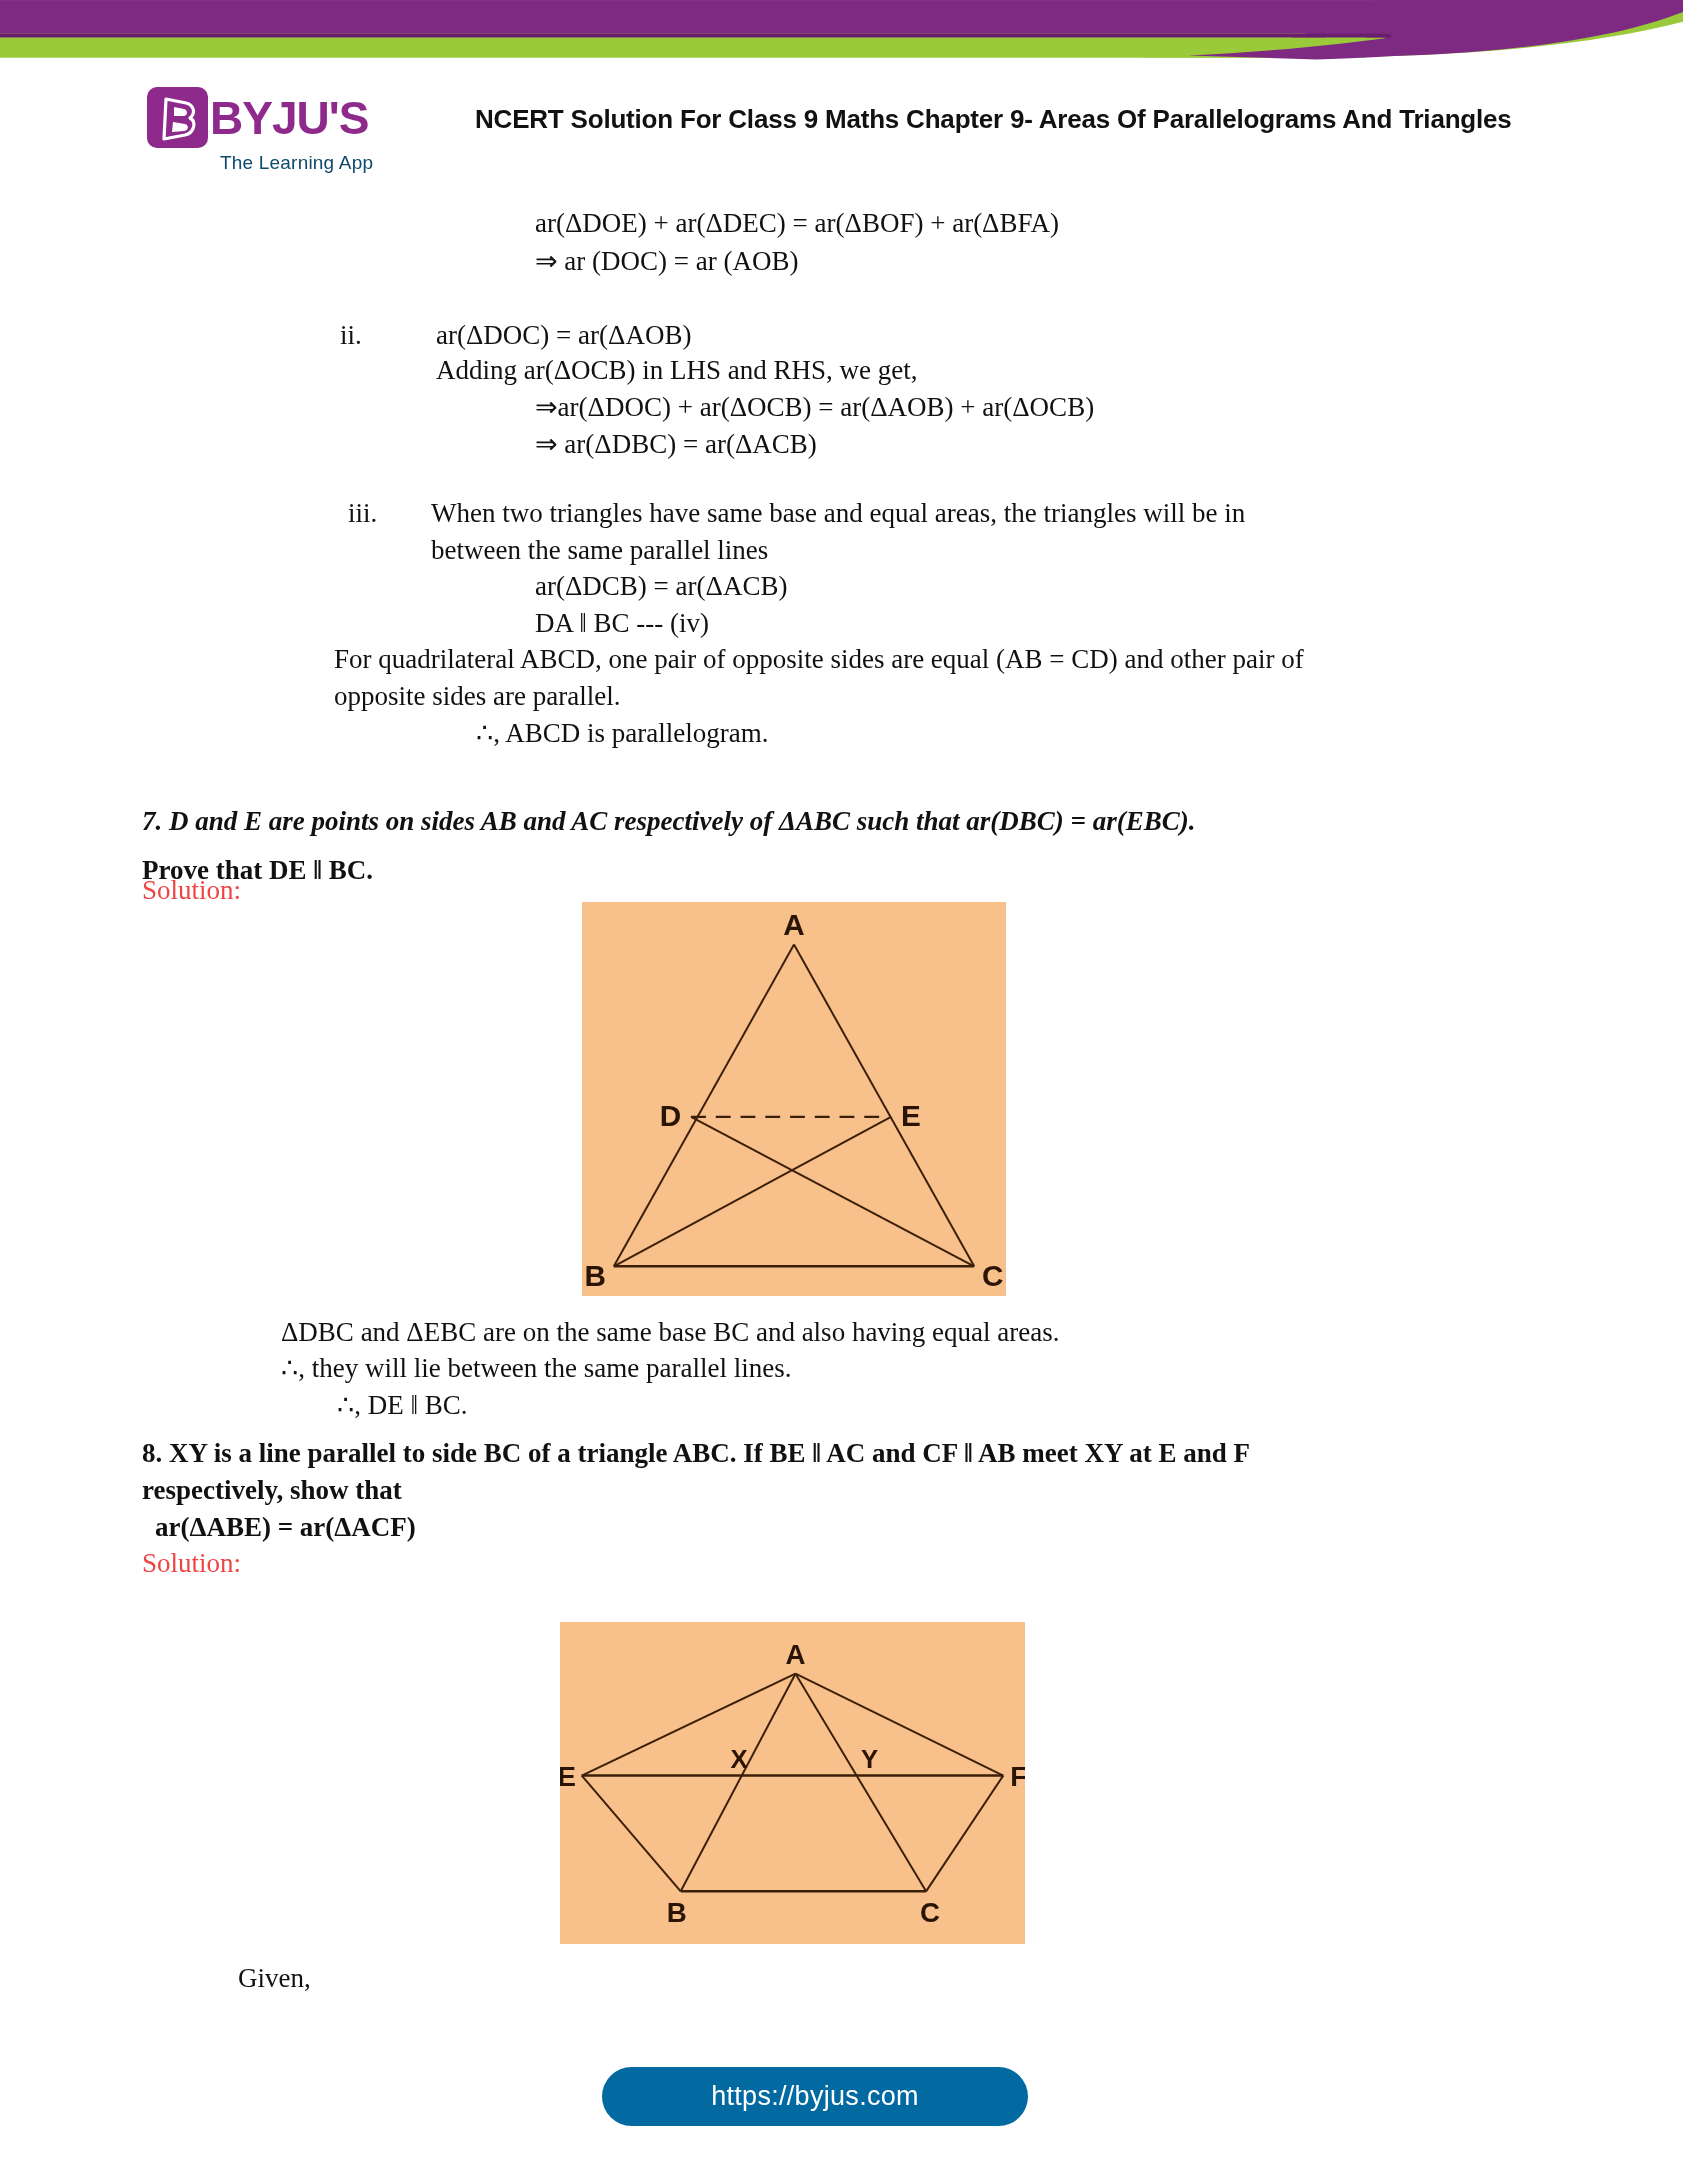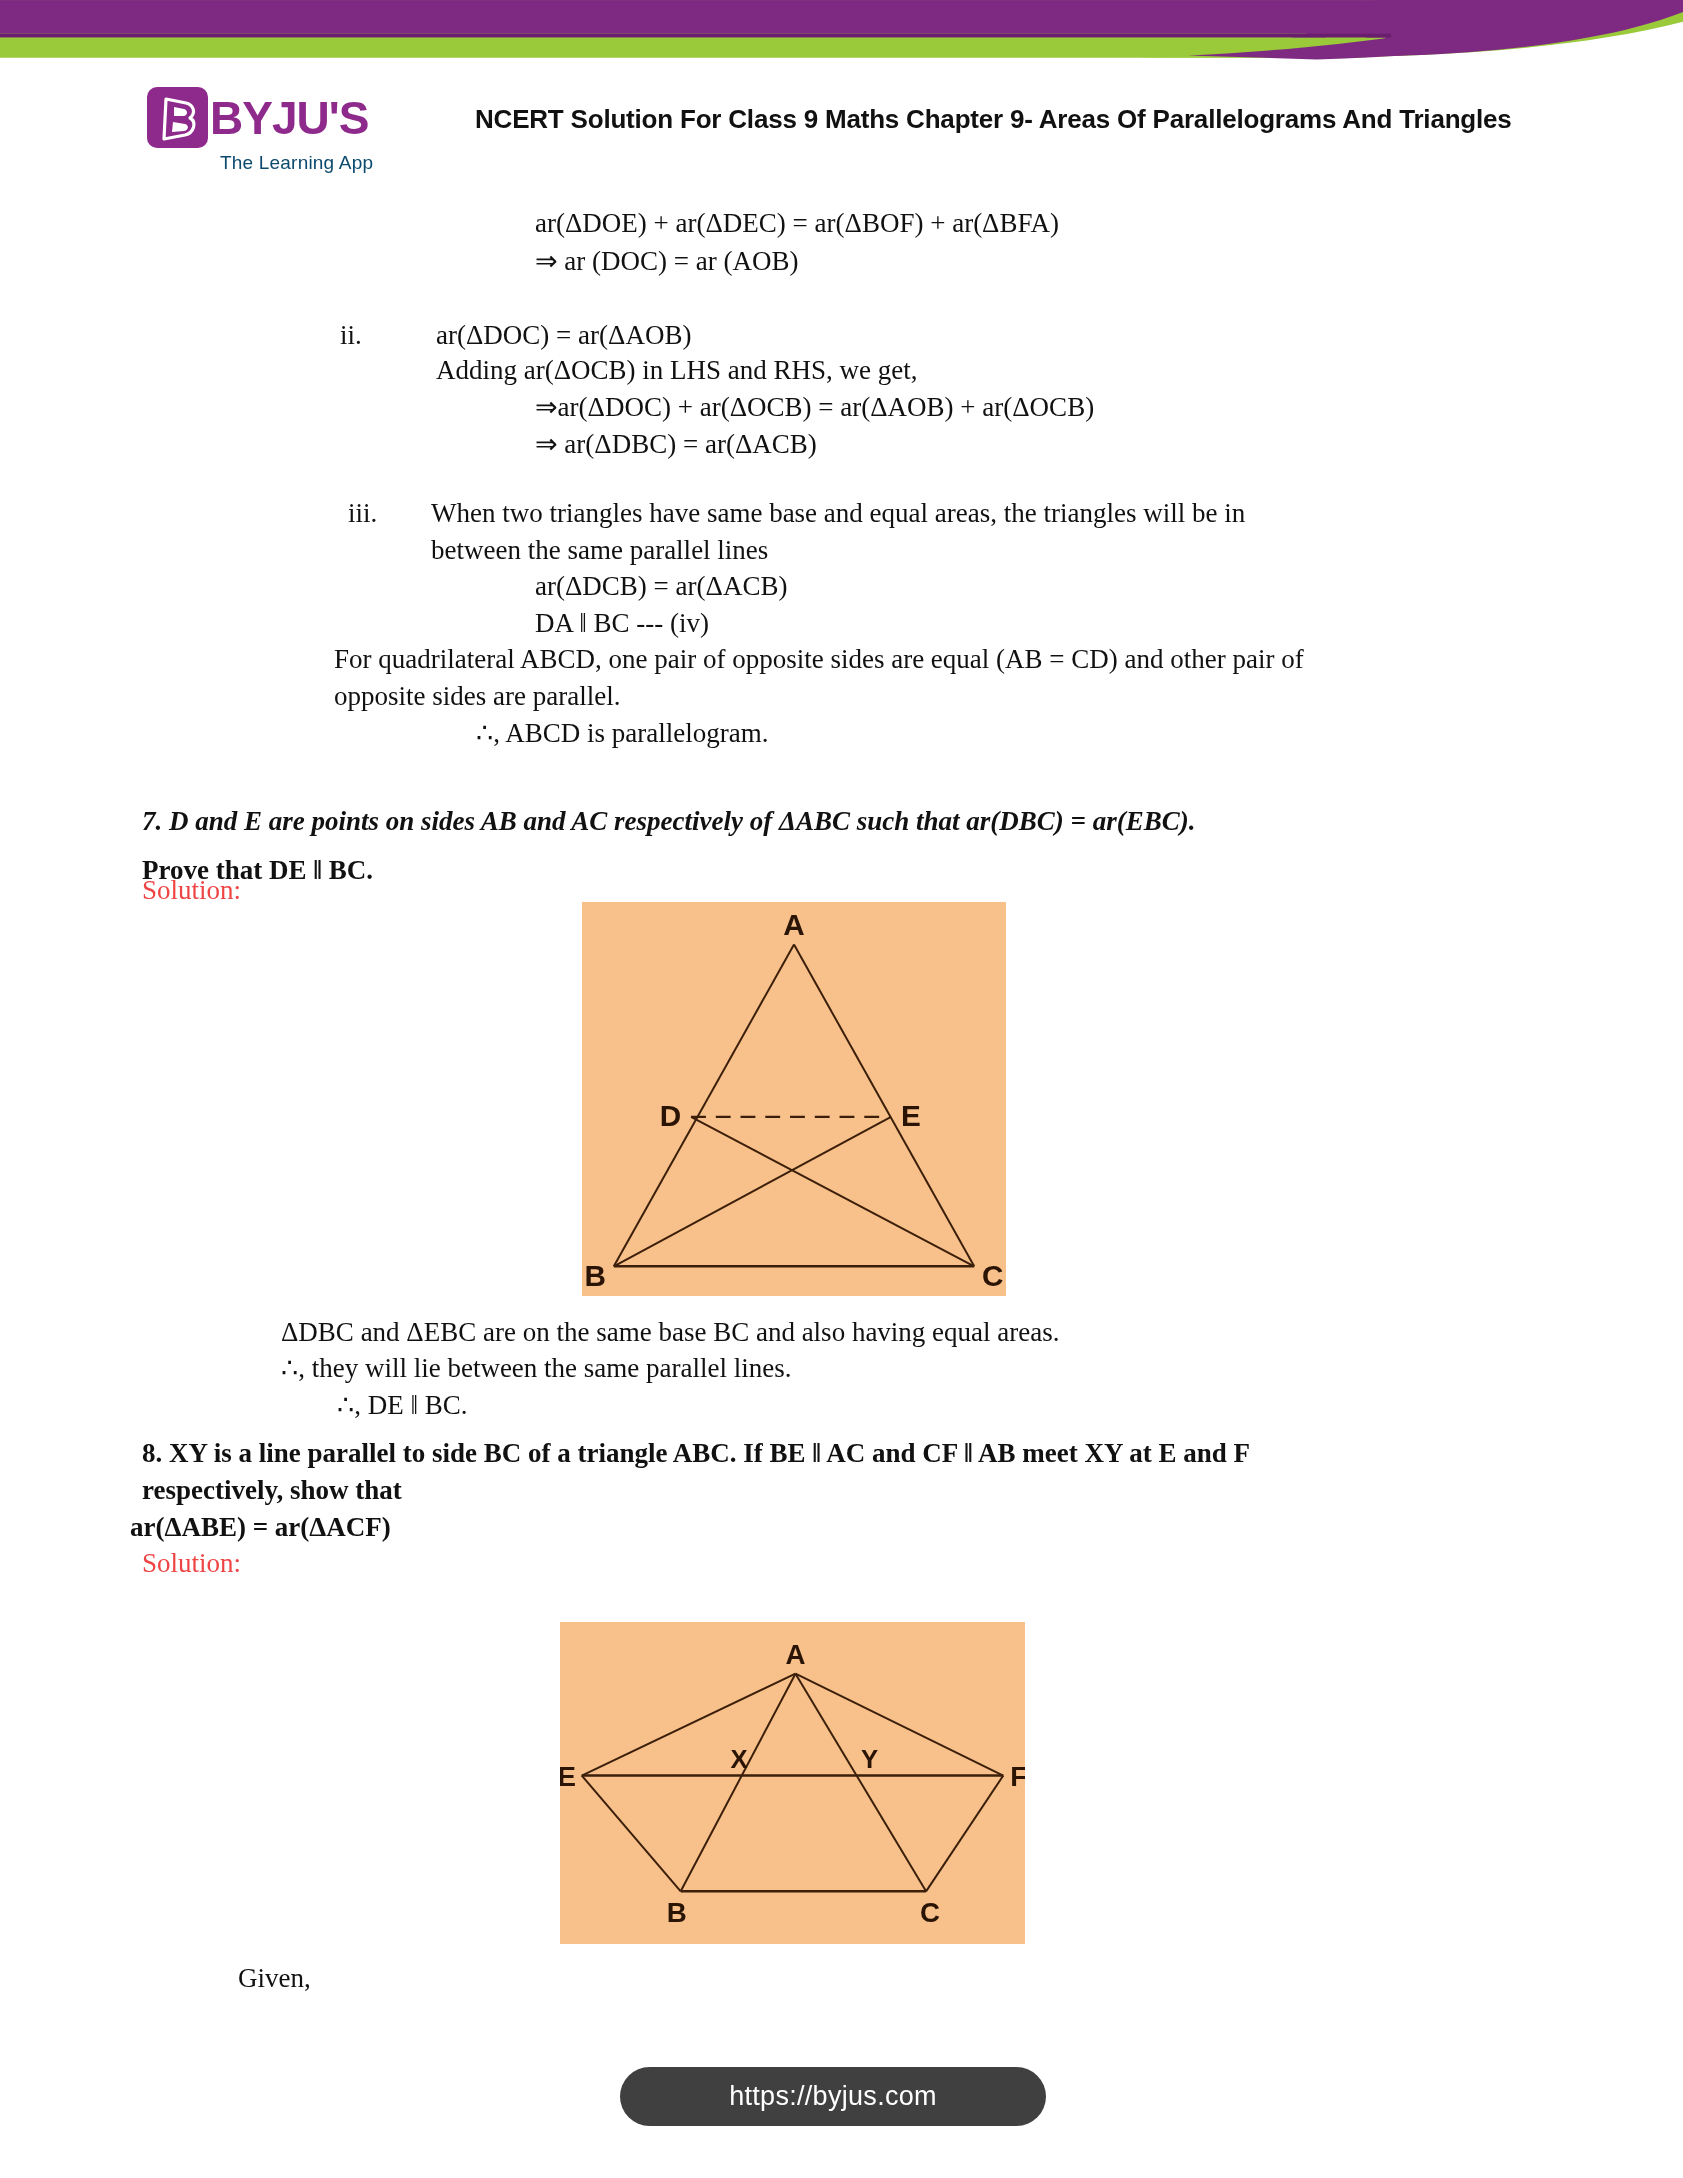--- a/index.html
+++ b/index.html
@@ -62,23 +62,23 @@
 
   
   .figure {
     position:absolute;
     background:#f8c08a;
   }
   .figure svg { display:block; }
 
   
   .footer-pill {
-    position:absolute; left:620px; top:2067px;
+    position:absolute; left:602px; top:2067px;
     width:426px; height:59px; border-radius:30px;
-    background:#404040;
+    background:#0369a1;
     display:flex; align-items:center; justify-content:center;
   }
   .footer-pill span {
     font-family:"Liberation Sans", sans-serif;
     font-size:27px; color:#ffffff; letter-spacing:0.3px;
   }
 </style>
 </head>
 <body>
 
@@ -159,21 +159,21 @@
       <text x="404" y="388" font-family="Liberation Sans, sans-serif" font-size="30" fill="#2a1405" text-anchor="start" font-weight="bold">C</text>
     </svg>
   </div>
 
   <div class="line" style="left:281px; top:1319px;">ΔDBC and ΔEBC are on the same base BC and also having equal areas.</div>
   <div class="line" style="left:281px; top:1355px;">∴, they will lie between the same parallel lines.</div>
   <div class="line" style="left:337px; top:1392px;">∴, DE ‖ BC.</div>
 
   <div class="line bold" style="left:142px; top:1440px;">8. XY is a line parallel to side BC of a triangle ABC. If BE ‖ AC and CF ‖ AB meet XY at E and F</div>
   <div class="line bold" style="left:142px; top:1477px;">respectively, show that</div>
-  <div class="line bold" style="left:130px; top:1514px;">ar(ΔABE) = ar(ΔACF)</div>
+  <div class="line bold" style="left:155px; top:1514px;">ar(ΔABE) = ar(ΔACF)</div>
   <div class="line green" style="left:142px; top:1550px;">Solution:</div>
 
   <div class="figure" style="left:560px; top:1622px; width:465px; height:322px;">
     <svg width="465" height="322" viewBox="0 0 470 325" xmlns="http://www.w3.org/2000/svg">
       <rect x="0" y="0" width="470" height="325" fill="#f8c08a"></rect>
 
       <line x1="22" y1="155" x2="448" y2="155" stroke="#3b1f0a" stroke-width="2.6"></line>
 
       <line x1="122" y1="272" x2="370" y2="272" stroke="#3b1f0a" stroke-width="2.6"></line>
 

